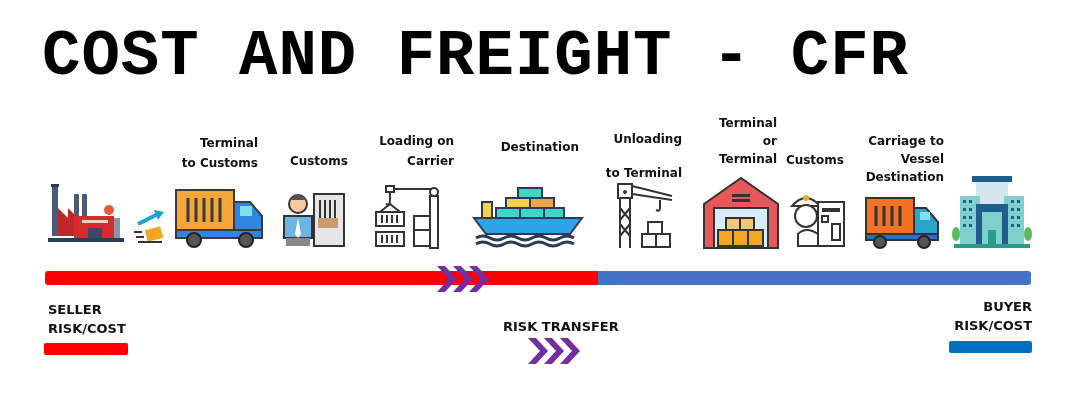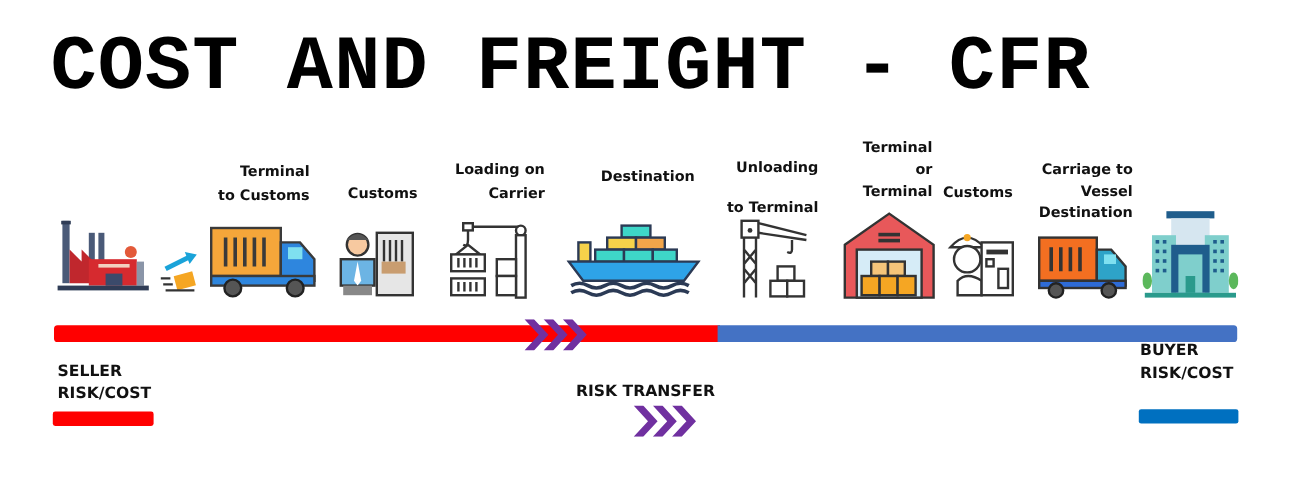--- a/index.html
+++ b/index.html
@@ -231,26 +231,26 @@
     <polygon points="32,0 40,0 52,13 40,26 32,26 44,13"></polygon>
   </g>
 </svg>
 
 <div class="legend-text" style="left:48px; top:300px;">
   <div>SELLER</div>
   <div>RISK/COST</div>
 </div>
 <div class="swatch" style="left:44px; top:343px; width:84px; background:#ff0000;"></div>
 
-<div class="legend-text" style="left:480px; top:317px;">RISK TRANSFER</div>
+<div class="legend-text" style="left:503px; top:317px;">RISK TRANSFER</div>
 <svg class="icon" style="left:528px; top:338px;" width="58" height="26" viewBox="0 0 58 26">
   <g fill="#7030a0">
     <polygon points="0,0 8,0 20,13 8,26 0,26 12,13"></polygon>
     <polygon points="16,0 24,0 36,13 24,26 16,26 28,13"></polygon>
     <polygon points="32,0 40,0 52,13 40,26 32,26 44,13"></polygon>
   </g>
 </svg>
 
-<div class="legend-text" style="left:950px; top:283px; width:82px; text-align:left;">
+<div class="legend-text" style="left:950px; top:297px; width:82px; text-align:right;">
   <div>BUYER</div>
   <div>RISK/COST</div>
 </div>
 <div class="swatch" style="left:949px; top:341px; width:83px; background:#0070c0;"></div>
 
 </body></html>

